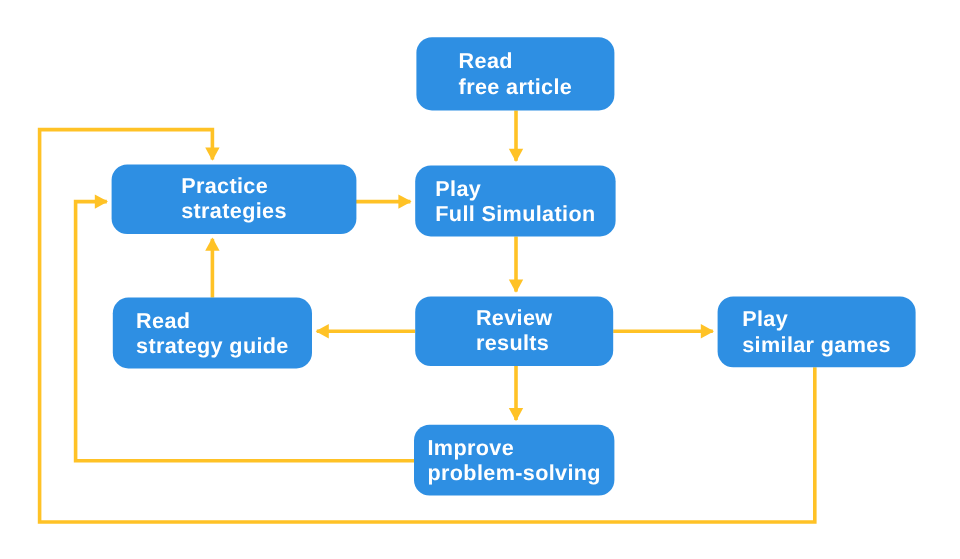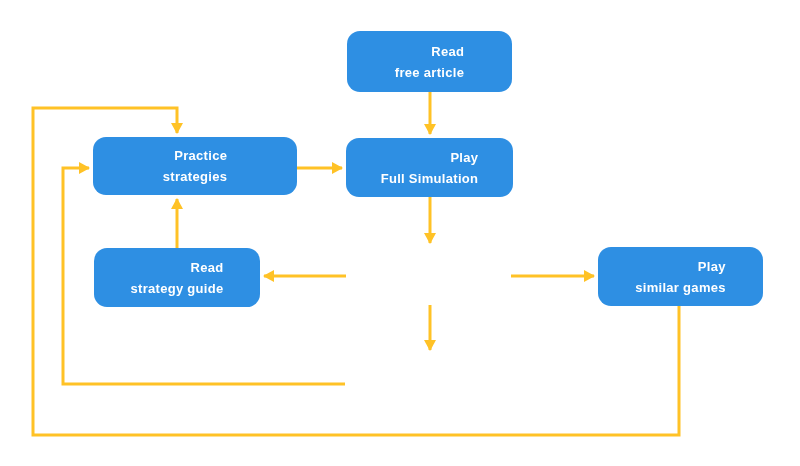--- a/index.html
+++ b/index.html
@@ -34,23 +34,23 @@
     stroke-linecap: butt;
   }
   .node {
     position: absolute;
     background: var(--node-fill);
     color: var(--node-text);
     border-radius: 13px;
     display: flex;
     align-items: center;
     justify-content: center;
-    text-align: right;
+    text-align: left;
     font-weight: bold;
-    font-size: 13px;
+    font-size: 18px;
     line-height: 21px;
     letter-spacing: 0.3px;
     white-space: pre-line;
     cursor: default;
   }
 </style>
 </head>
 <body>
 
 <div class="canvas">
@@ -78,18 +78,22 @@
 
   <div class="node" style="left:93px;  top:137px; width:204px; height:58px;">Practice
 strategies</div>
 
   <div class="node" style="left:346px; top:138px; width:167px; height:59px;">Play
 Full Simulation</div>
 
   <div class="node" style="left:94px;  top:248px; width:166px; height:59px;">Read
 strategy guide</div>
 
+  <div class="node" style="left:346px; top:247px; width:165px; height:58px;">Review
+results</div>
 
   <div class="node" style="left:598px; top:247px; width:165px; height:59px;">Play
 similar games</div>
 
+  <div class="node" style="left:345px; top:354px; width:167px; height:59px;">Improve
+problem-solving</div>
 
 </div>
 
 </body></html>

